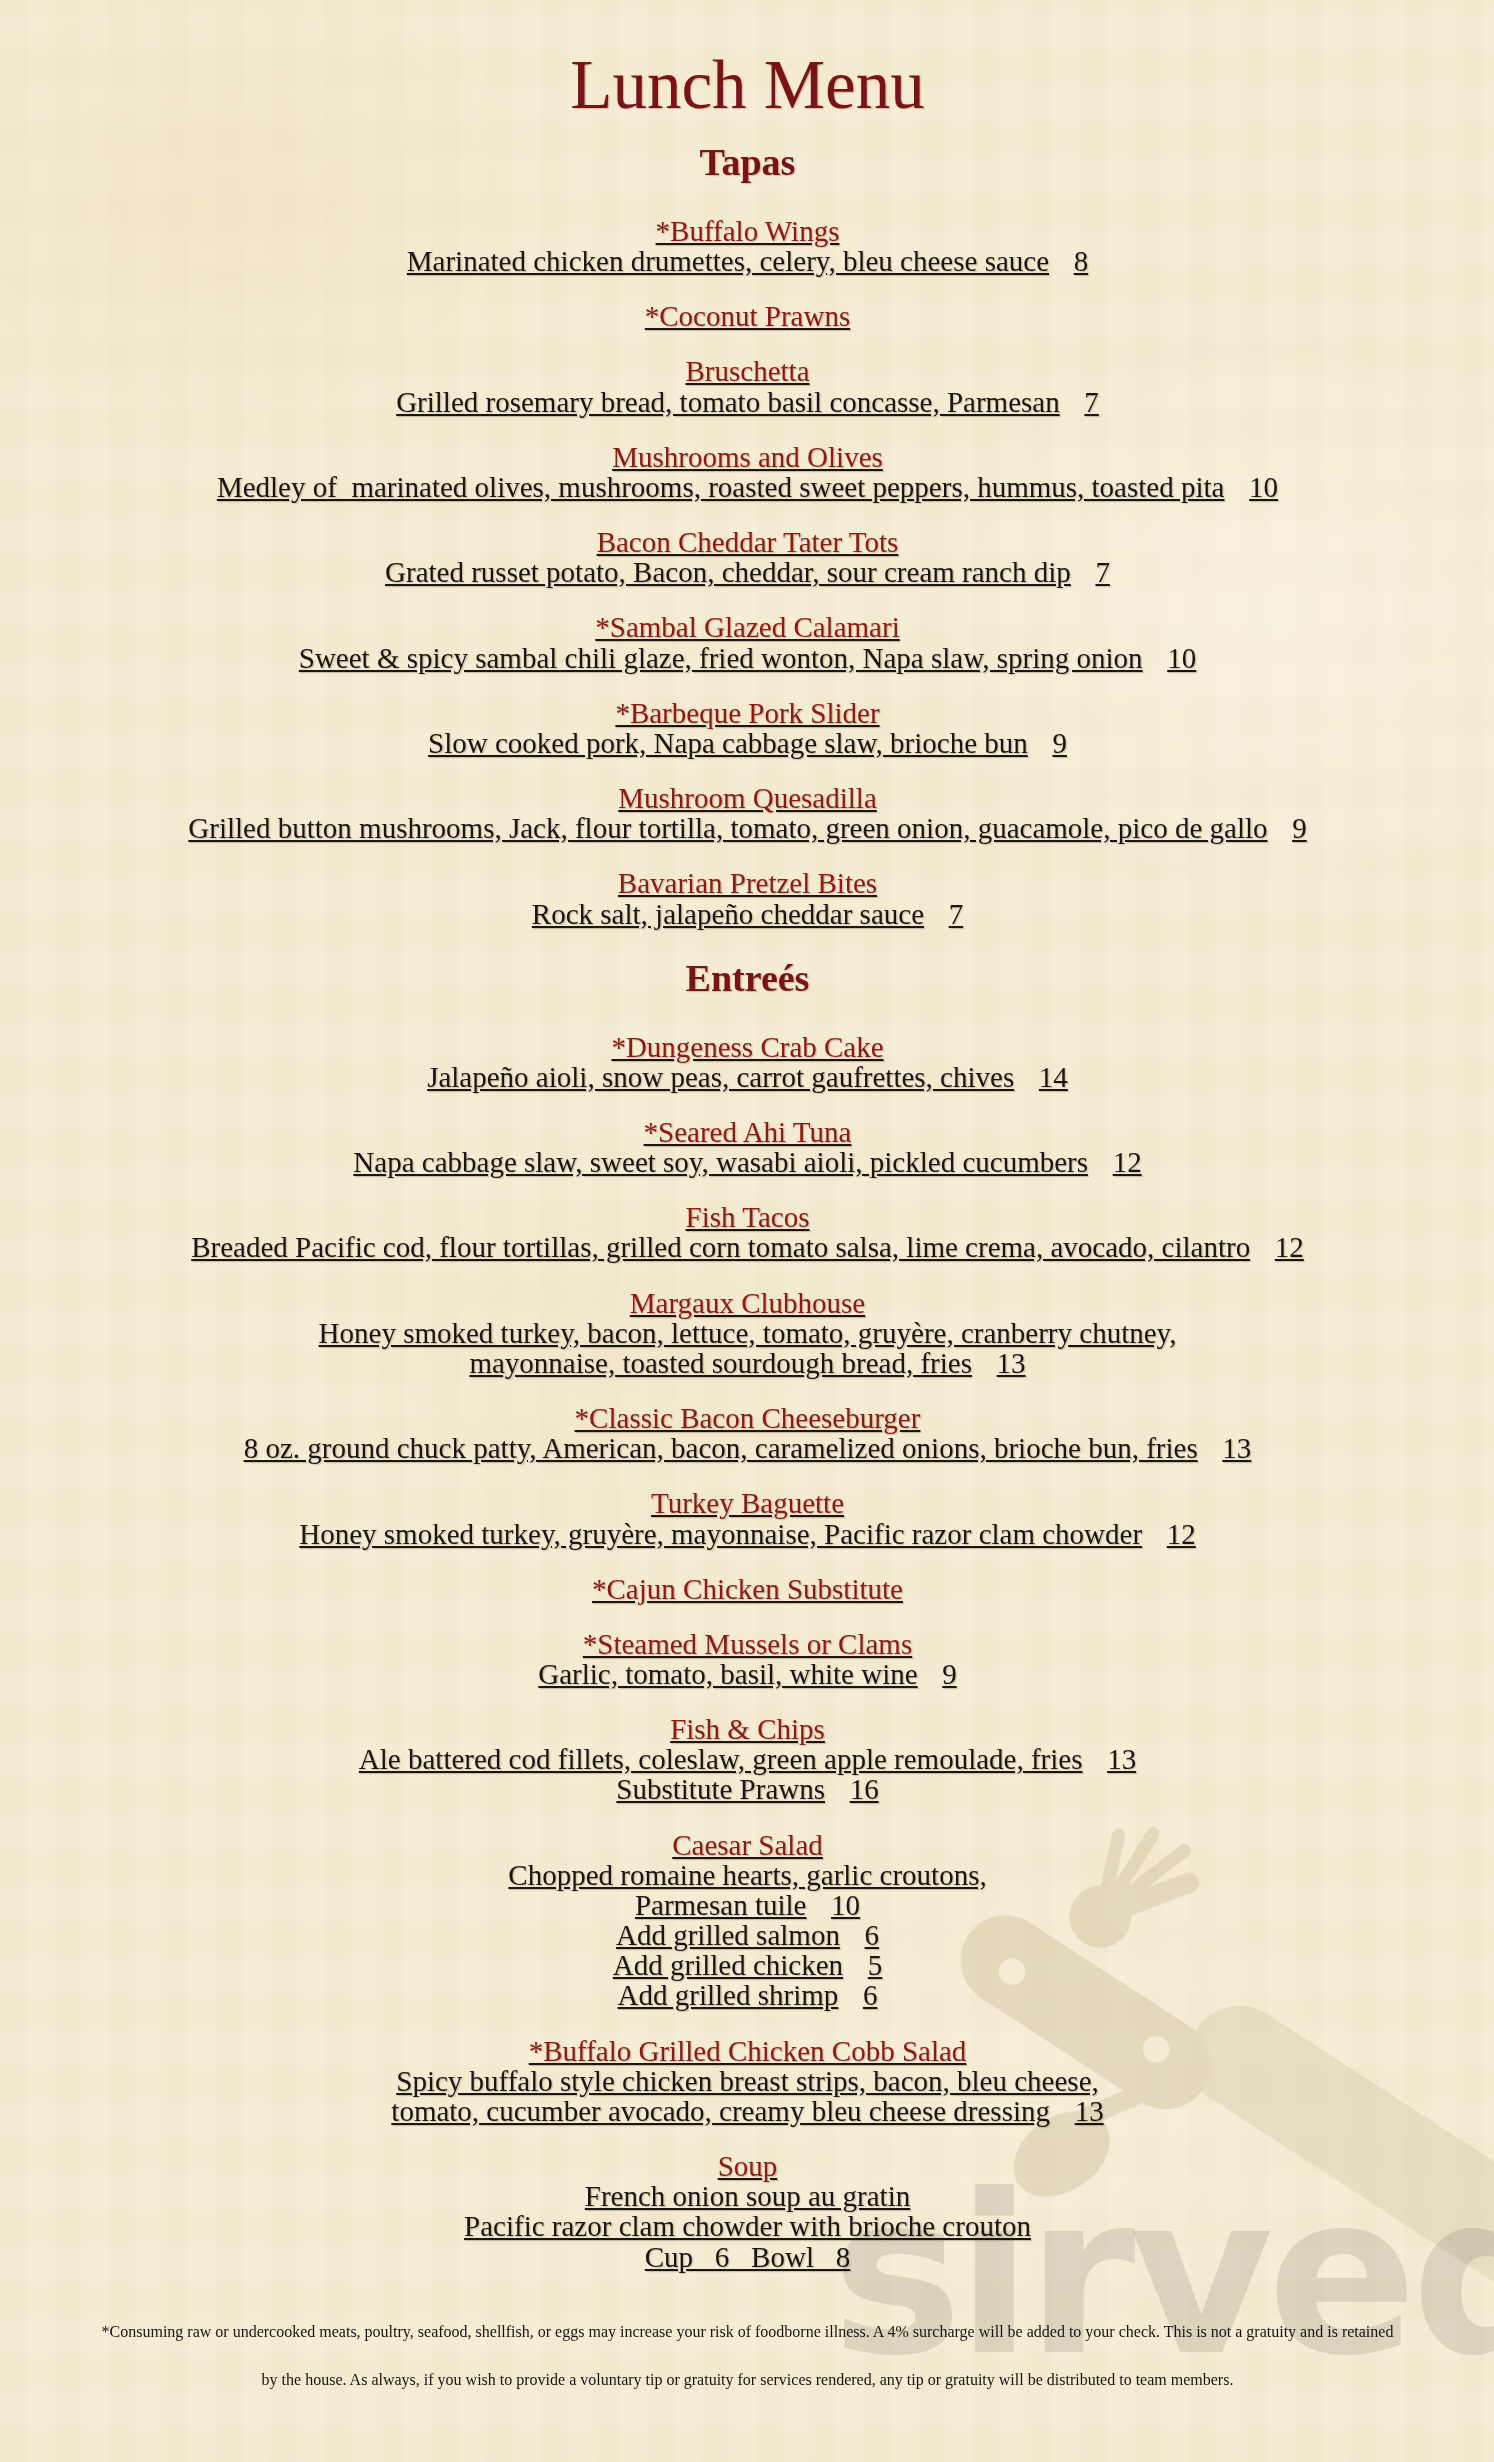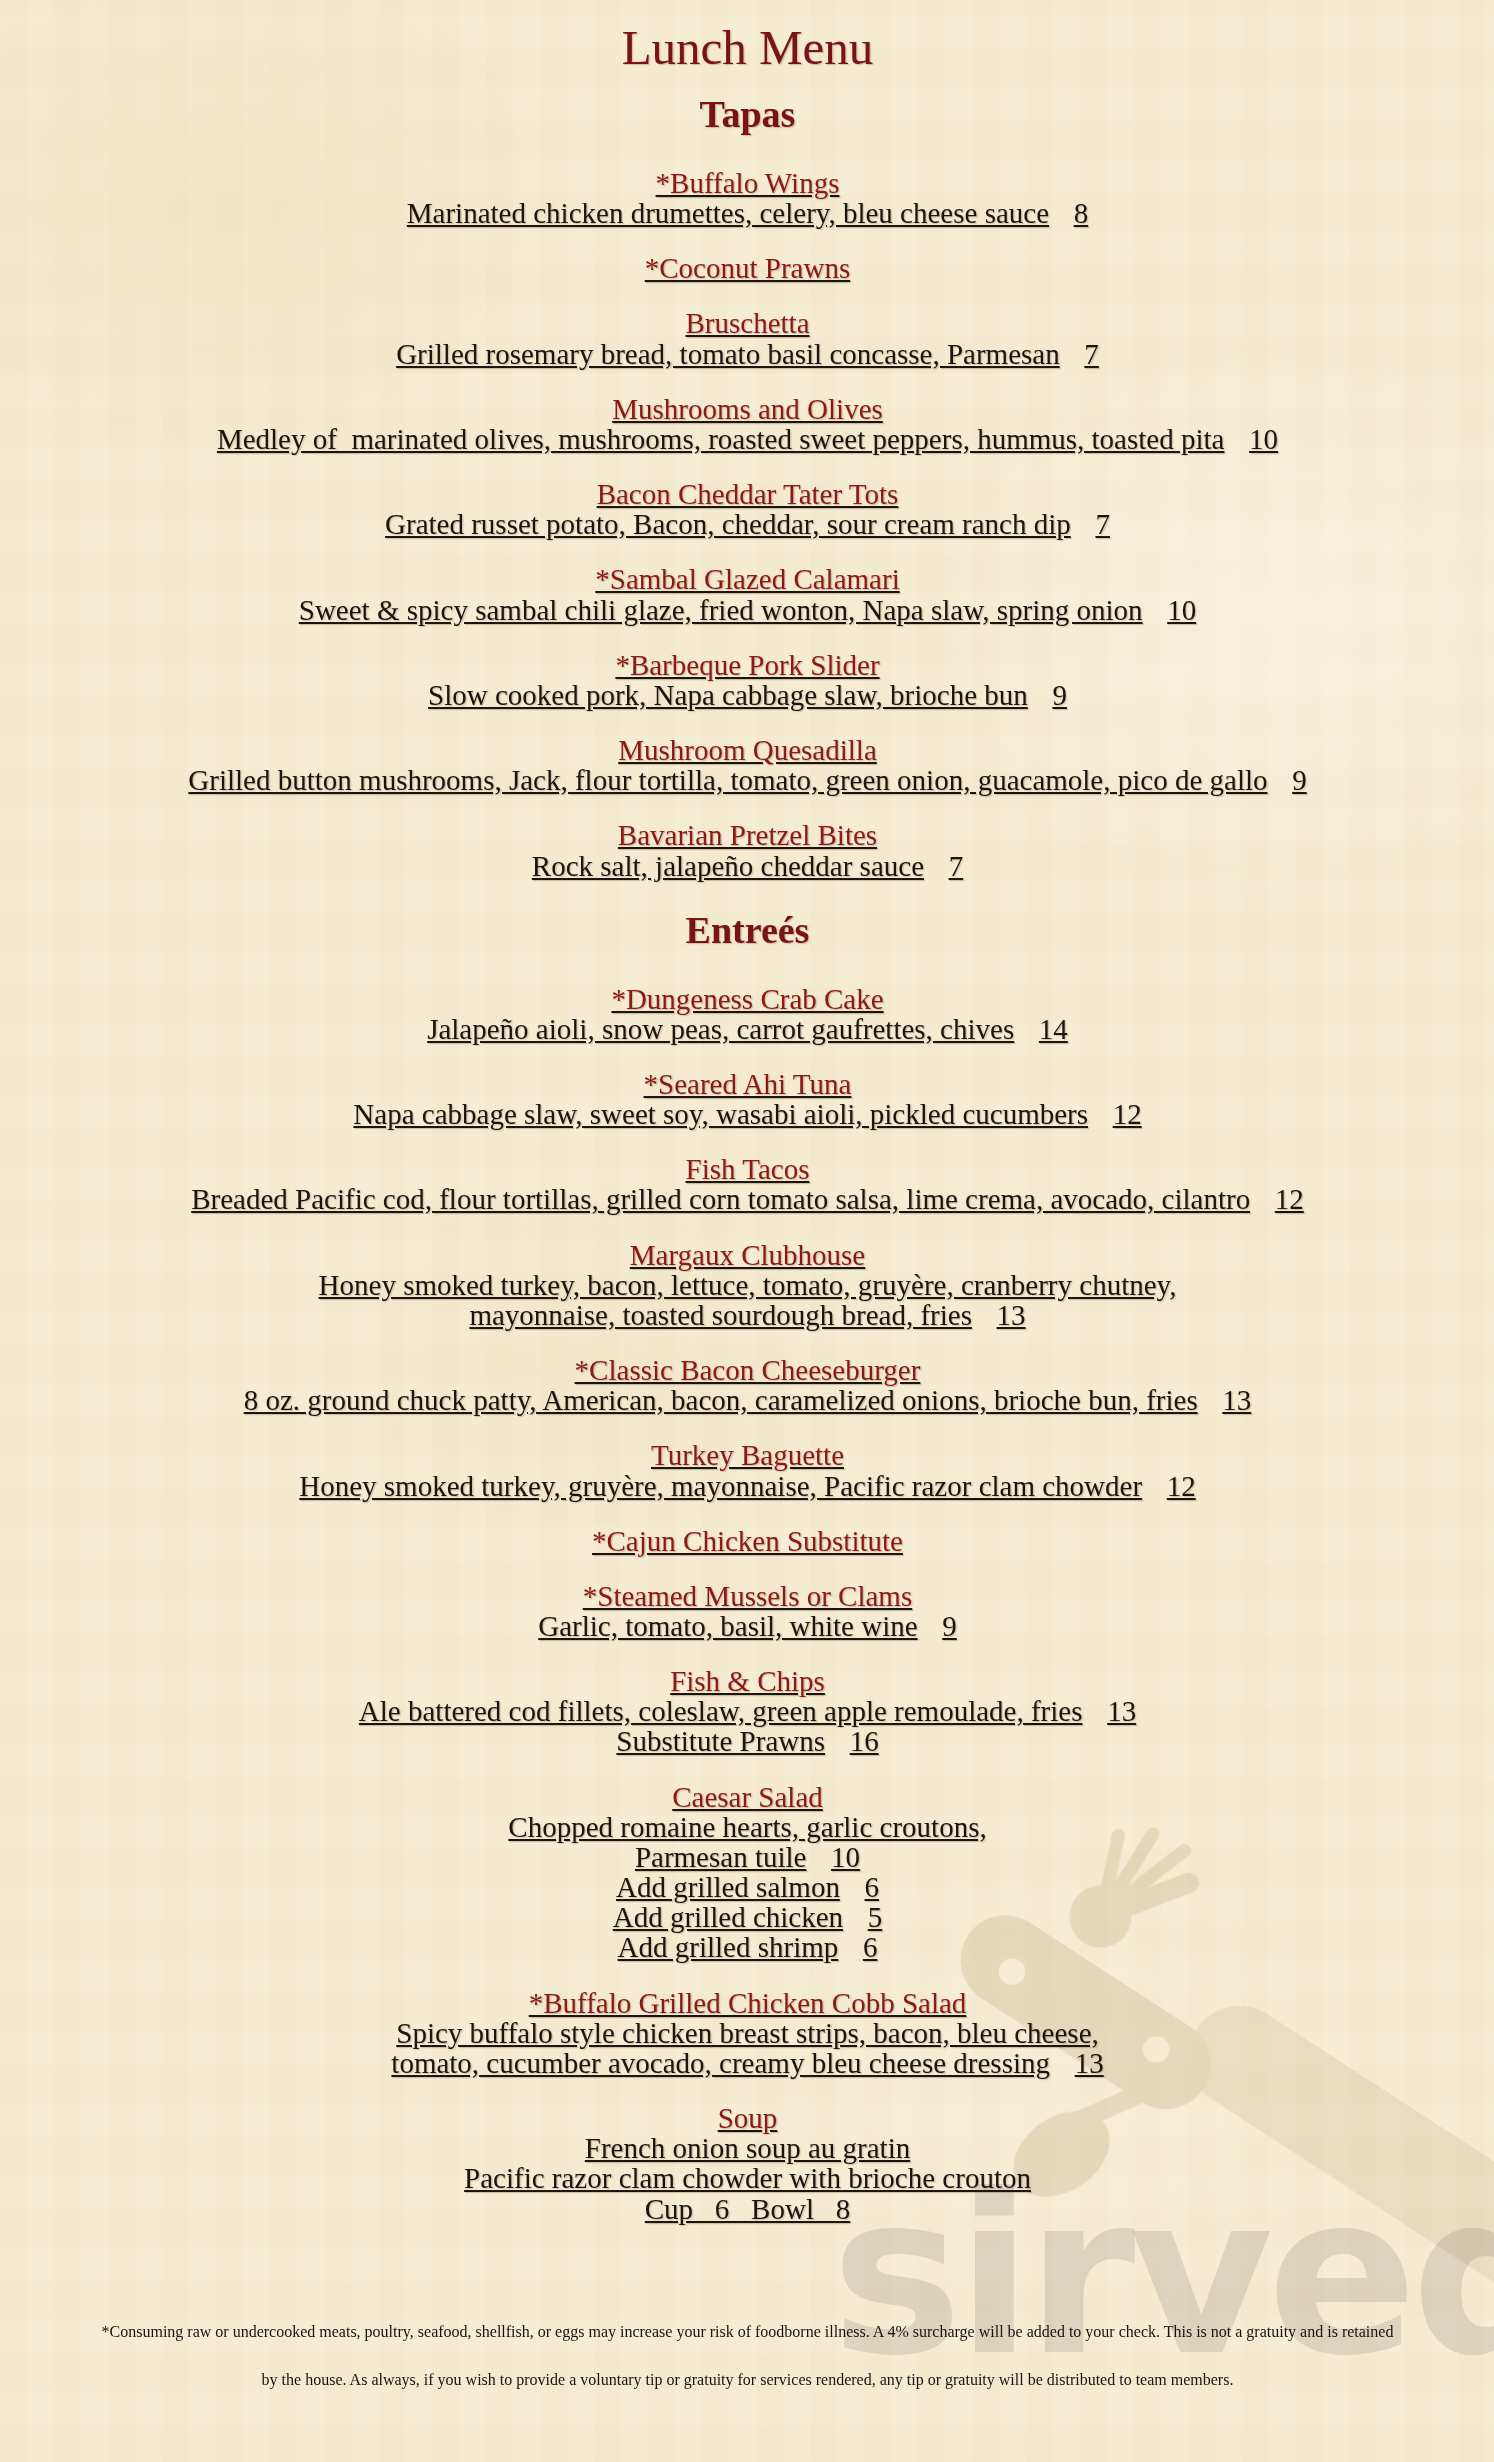--- a/index.html
+++ b/index.html
@@ -15,22 +15,22 @@
       radial-gradient(ellipse 598px 478px at 85% 25%, rgba(250,244,229,0.55), transparent 60%),
       radial-gradient(ellipse 478px 359px at 40% 55%, rgba(238,224,190,0.35), transparent 60%),
       radial-gradient(ellipse 538px 419px at 70% 85%, rgba(247,239,219,0.45), transparent 60%),
       repeating-linear-gradient(90deg, rgba(221,205,168,0.06) 0 27px, rgba(250,243,226,0.06) 27px 54px),
       repeating-linear-gradient(0deg, rgba(221,205,168,0.05) 0 36px, rgba(250,243,226,0.05) 36px 72px);
     font-family: "Liberation Serif", "DejaVu Serif", serif;
     text-align: center;
     color: #1b1510;
   }
   .title {
-    padding-top: 23px;
-    font-size: 49px;
+    padding-top: 51px;
+    font-size: 69px;
     line-height: 1.0;
     color: #7a1315;
     text-shadow: 1.2px 1.2px 1.2px rgba(90,40,30,0.25);
   }
   .menu-sections { position: relative; z-index: 2; }
   .section-title {
     margin: 30px 0 35px 0;
     font-size: 38px;
     line-height: 1.0;
     color: #7a1315;

